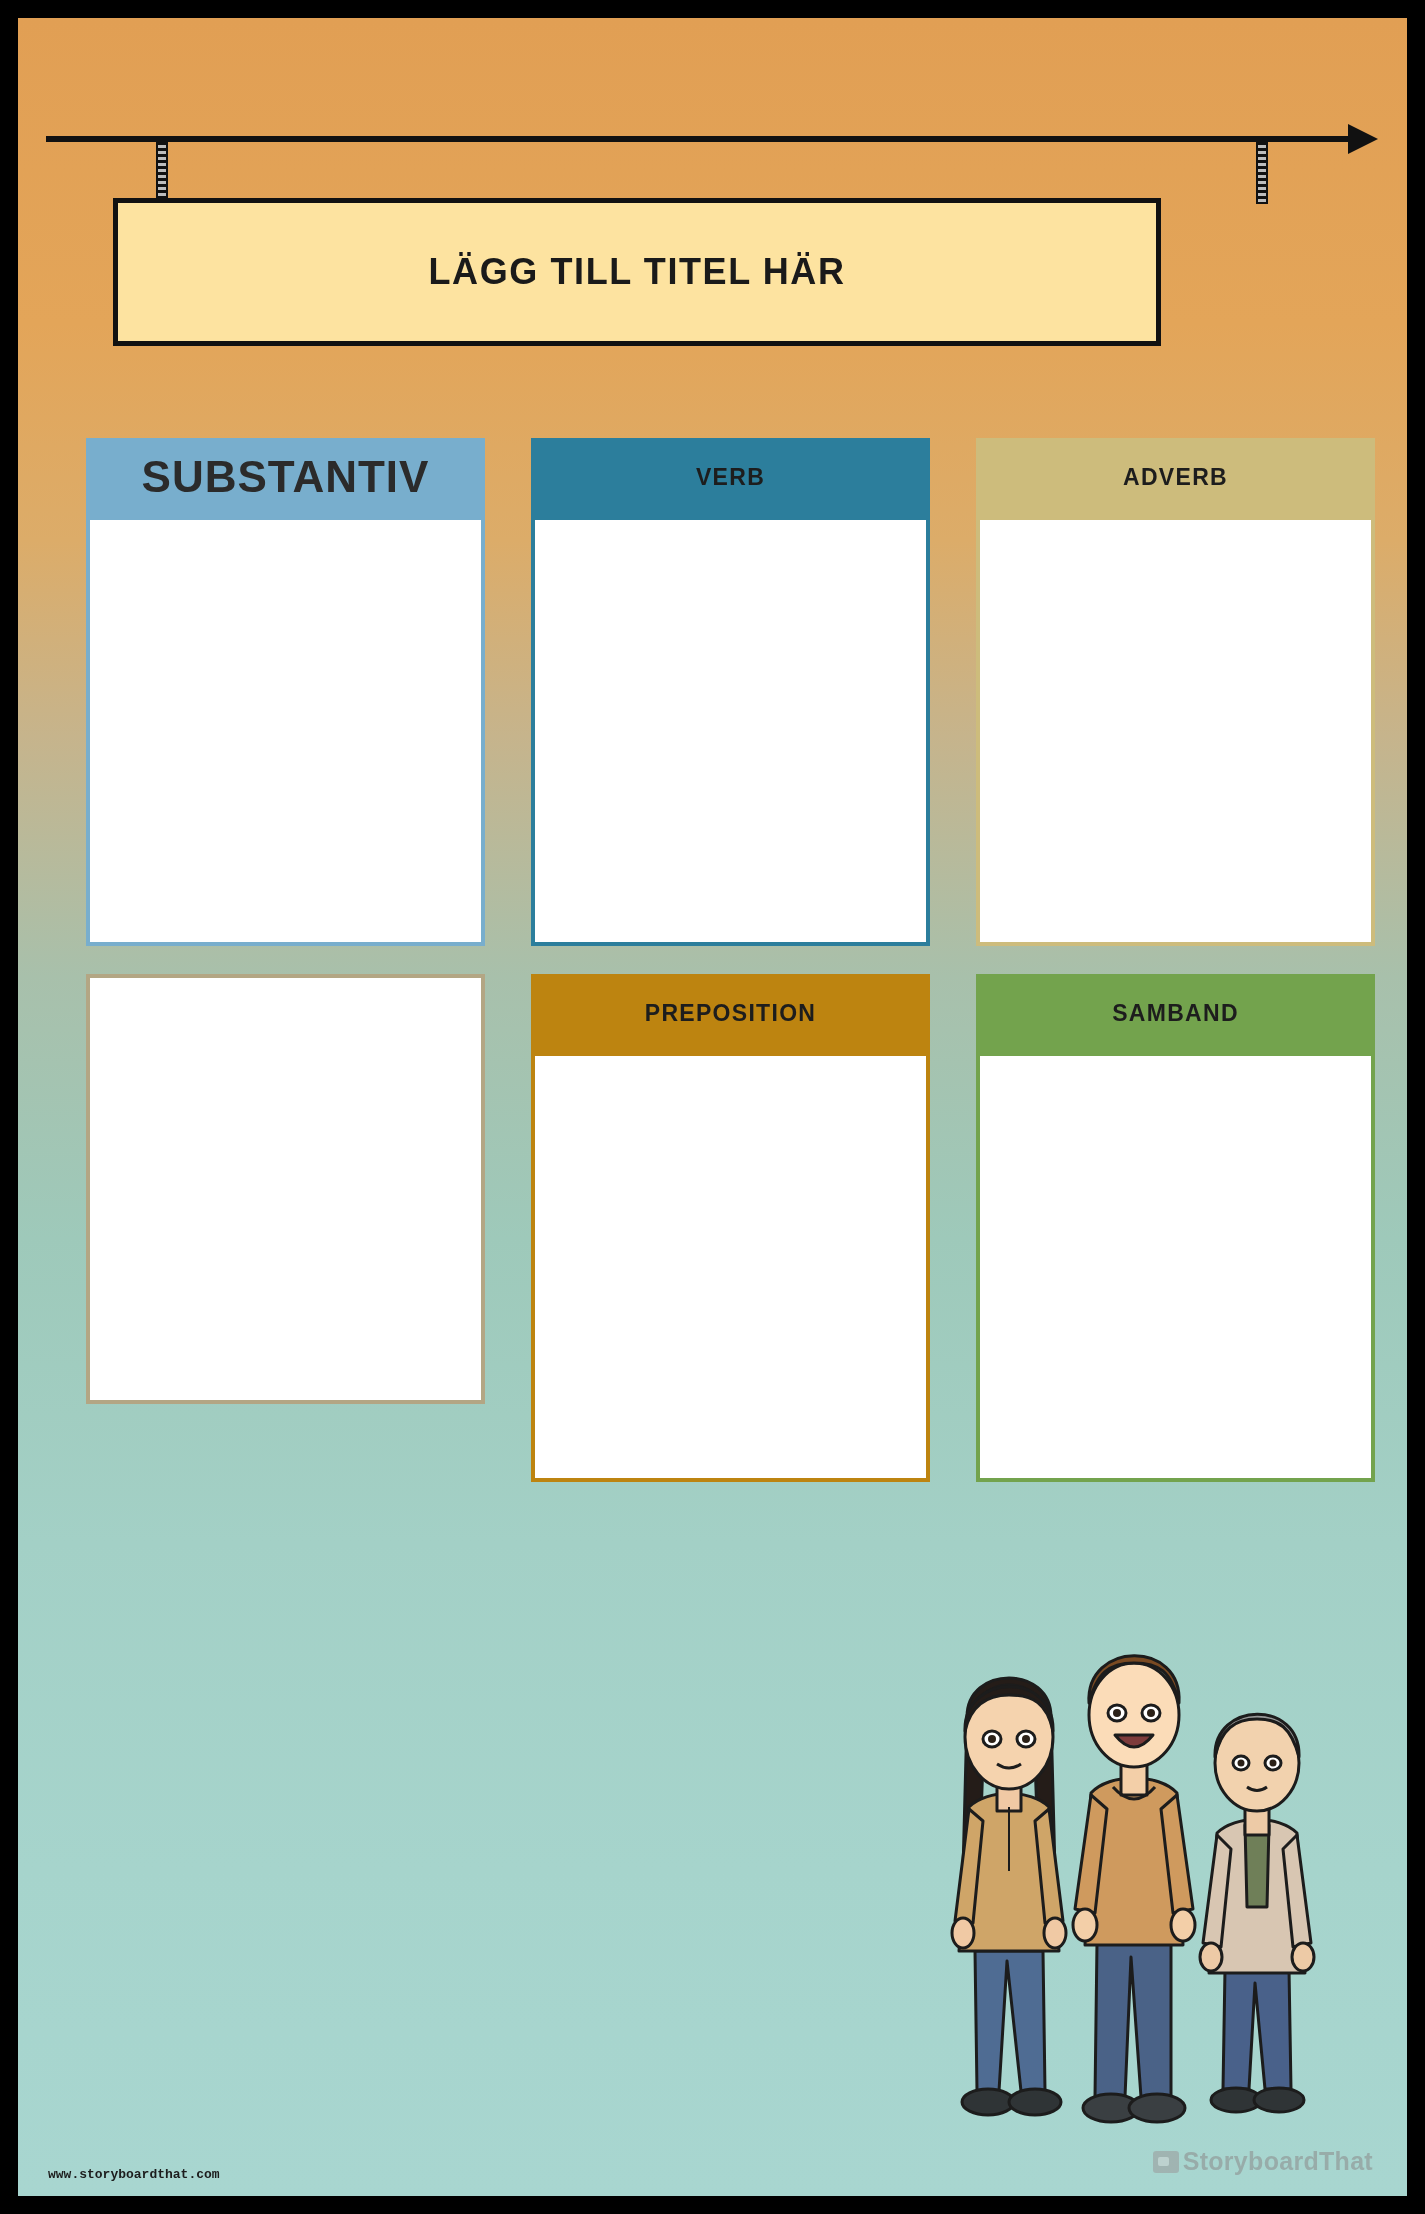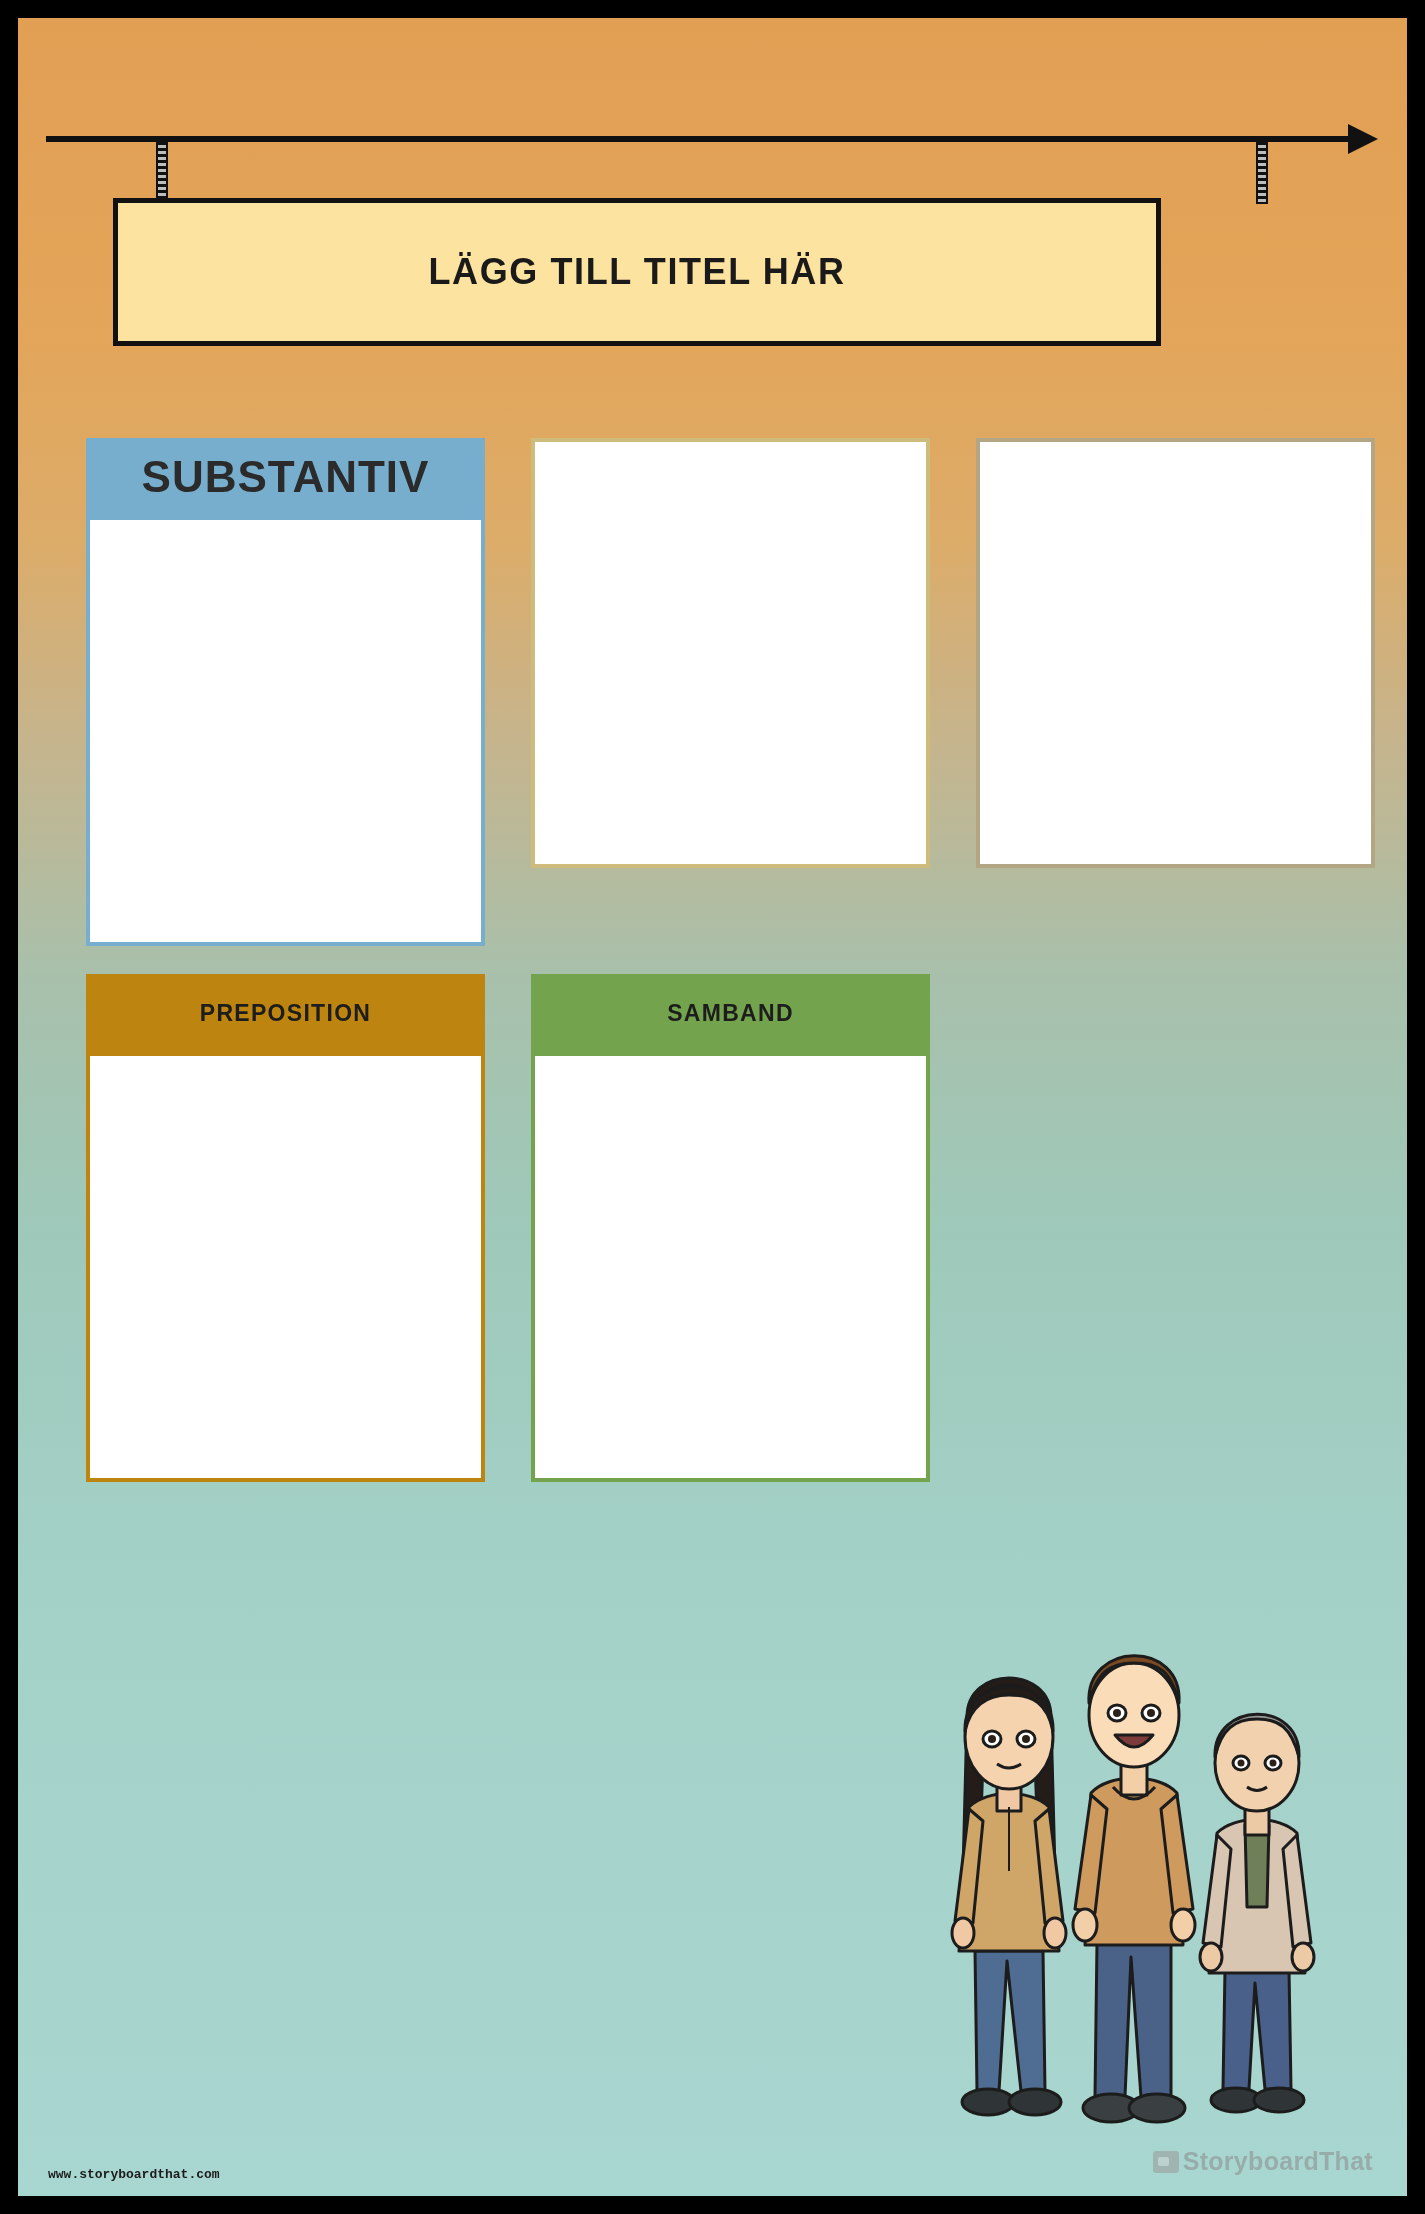--- a/index.html
+++ b/index.html
@@ -203,23 +203,30 @@
   <div class="grid">
 
     <div class="cell">
       <div class="card">
         <div class="card-header big" style="background:#78aecd">SUBSTANTIV</div>
         <div class="card-body" style="border-color:#78aecd"></div>
       </div>
     </div>
 
 
-
-    <div class="cell">
-      <div class="card">
+    <div class="cell">
+      <div class="card">
+        <div class="card-header" style="background:#2c7e9c">VERB</div>
+        <div class="card-body" style="border-color:#2c7e9c"></div>
+      </div>
+    </div>
+
+    <div class="cell">
+      <div class="card">
+        <div class="card-header" style="background:#cdbc7c">ADVERB</div>
         <div class="card-body" style="border-color:#cdbc7c"></div>
       </div>
     </div>
 
     <div class="cell">
       <div class="card">
         <div class="card-body" style="border-color:#b3a684"></div>
       </div>
     </div>
 

